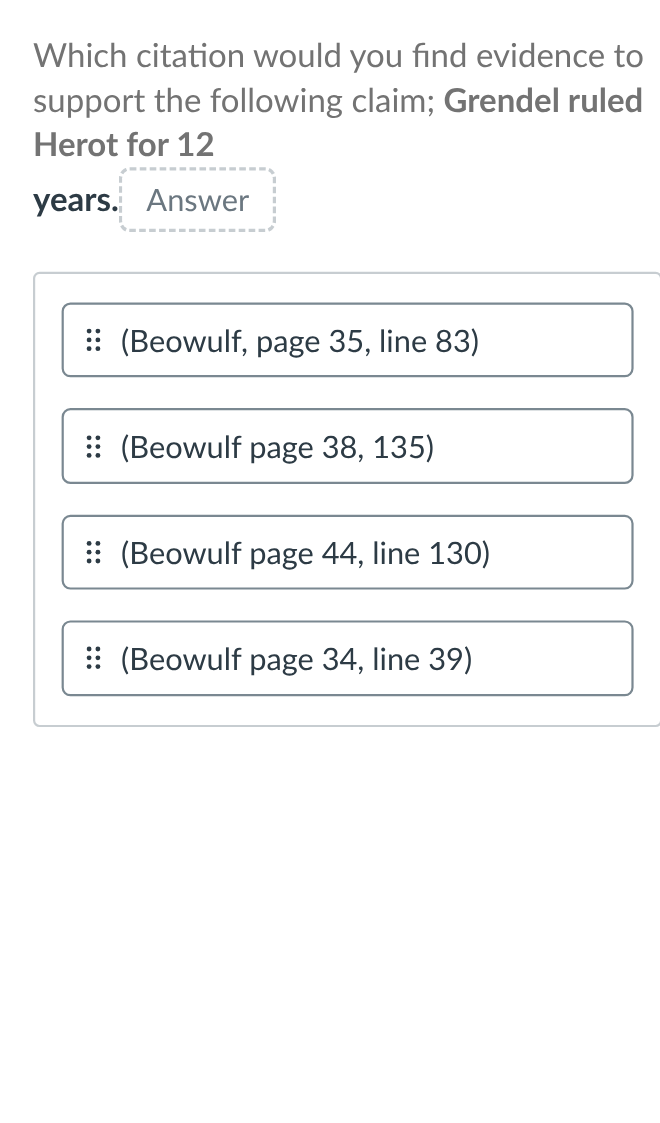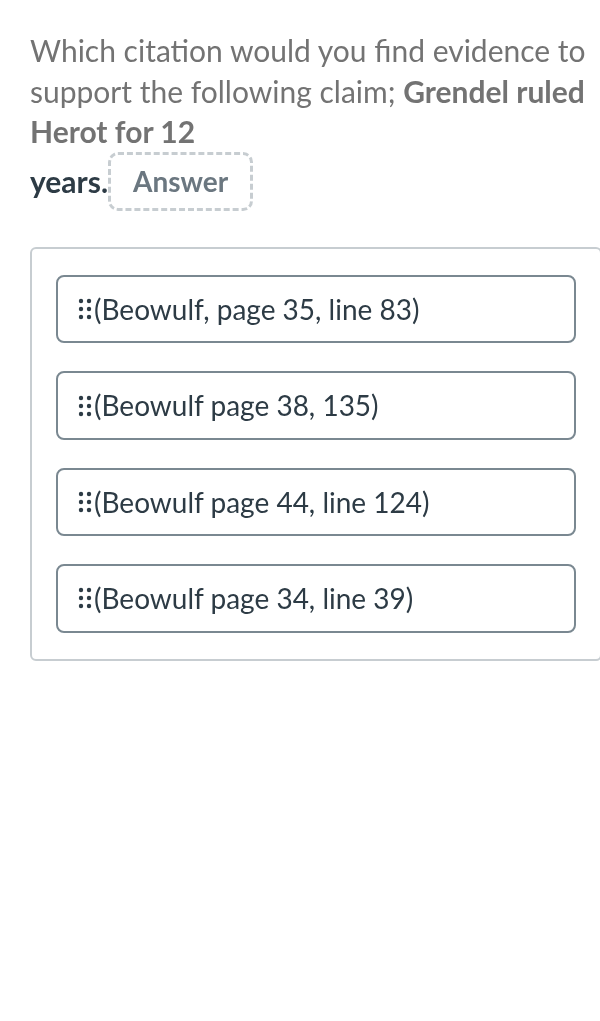--- a/index.html
+++ b/index.html
@@ -29,40 +29,40 @@
     }
     .bold {
       font-weight: 700;
     }
     .answer-dropzone {
       border: 3px dashed #c7cdd1;
       border-radius: 10px;
       padding: 10px 22px;
       color: #6b7780;
       font-size: 28px;
-      font-weight: 700;
+      font-weight: 400;
       line-height: 1.2;
       background: #fff;
     }
     .options-container {
       border: 2px solid #c7cdd1;
       border-radius: 6px;
       padding: 26px 24px 26px 24px;
       display: flex;
       flex-direction: column;
       gap: 28px;
       margin-right: -2px;
     }
     .option-item {
       border: 2px solid #7a8891;
       border-radius: 8px;
       padding: 14px 18px;
       display: flex;
       align-items: center;
-      gap: 0;
+      gap: 16px;
       font-size: 28px;
       color: #2d3b45;
       background: #ffffff;
       cursor: grab;
       line-height: 1.3;
     }
     .drag-handle {
       display: inline-flex;
       flex-shrink: 0;
       color: #2d3b45;
@@ -121,21 +121,21 @@
     <span class="drag-handle">
       <svg viewBox="0 0 18 26" fill="currentColor">
           <circle cx="5" cy="5" r="2.2"></circle>
           <circle cx="13" cy="5" r="2.2"></circle>
           <circle cx="5" cy="13" r="2.2"></circle>
           <circle cx="13" cy="13" r="2.2"></circle>
           <circle cx="5" cy="21" r="2.2"></circle>
           <circle cx="13" cy="21" r="2.2"></circle>
         </svg>
     </span>
-    <span>(Beowulf page 44, line 124)</span>
+    <span>(Beowulf page 44, line 130)</span>
   </div>
 
   <div class="option-item">
     <span class="drag-handle">
       <svg viewBox="0 0 18 26" fill="currentColor">
           <circle cx="5" cy="5" r="2.2"></circle>
           <circle cx="13" cy="5" r="2.2"></circle>
           <circle cx="5" cy="13" r="2.2"></circle>
           <circle cx="13" cy="13" r="2.2"></circle>
           <circle cx="5" cy="21" r="2.2"></circle>

